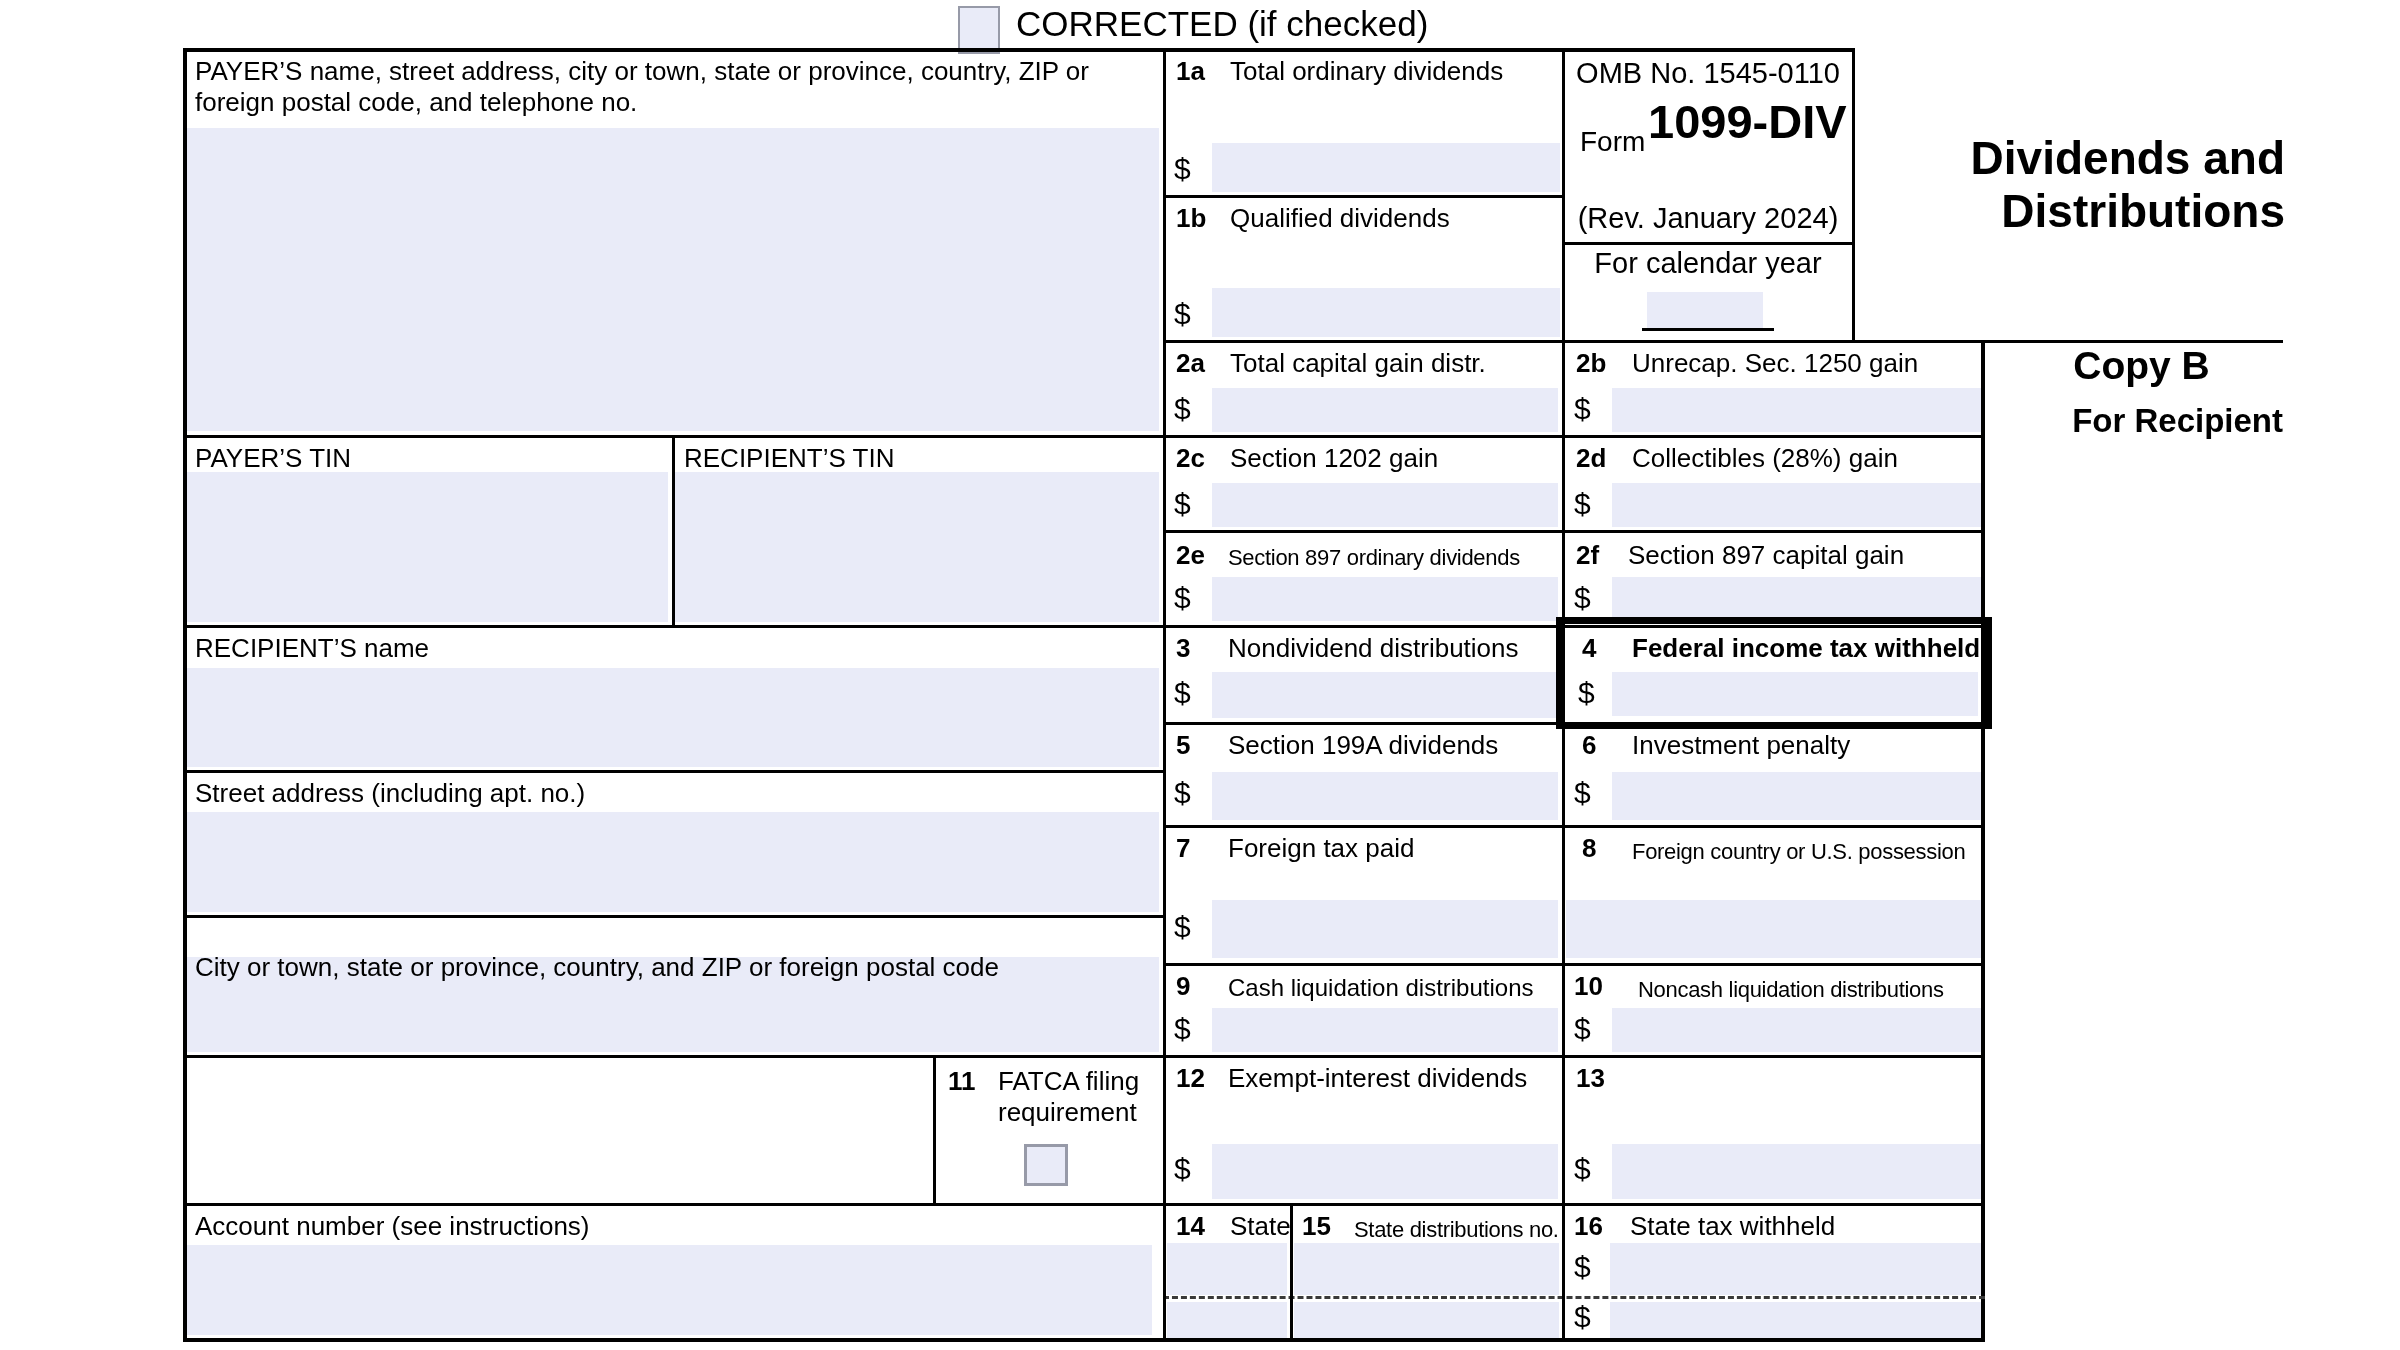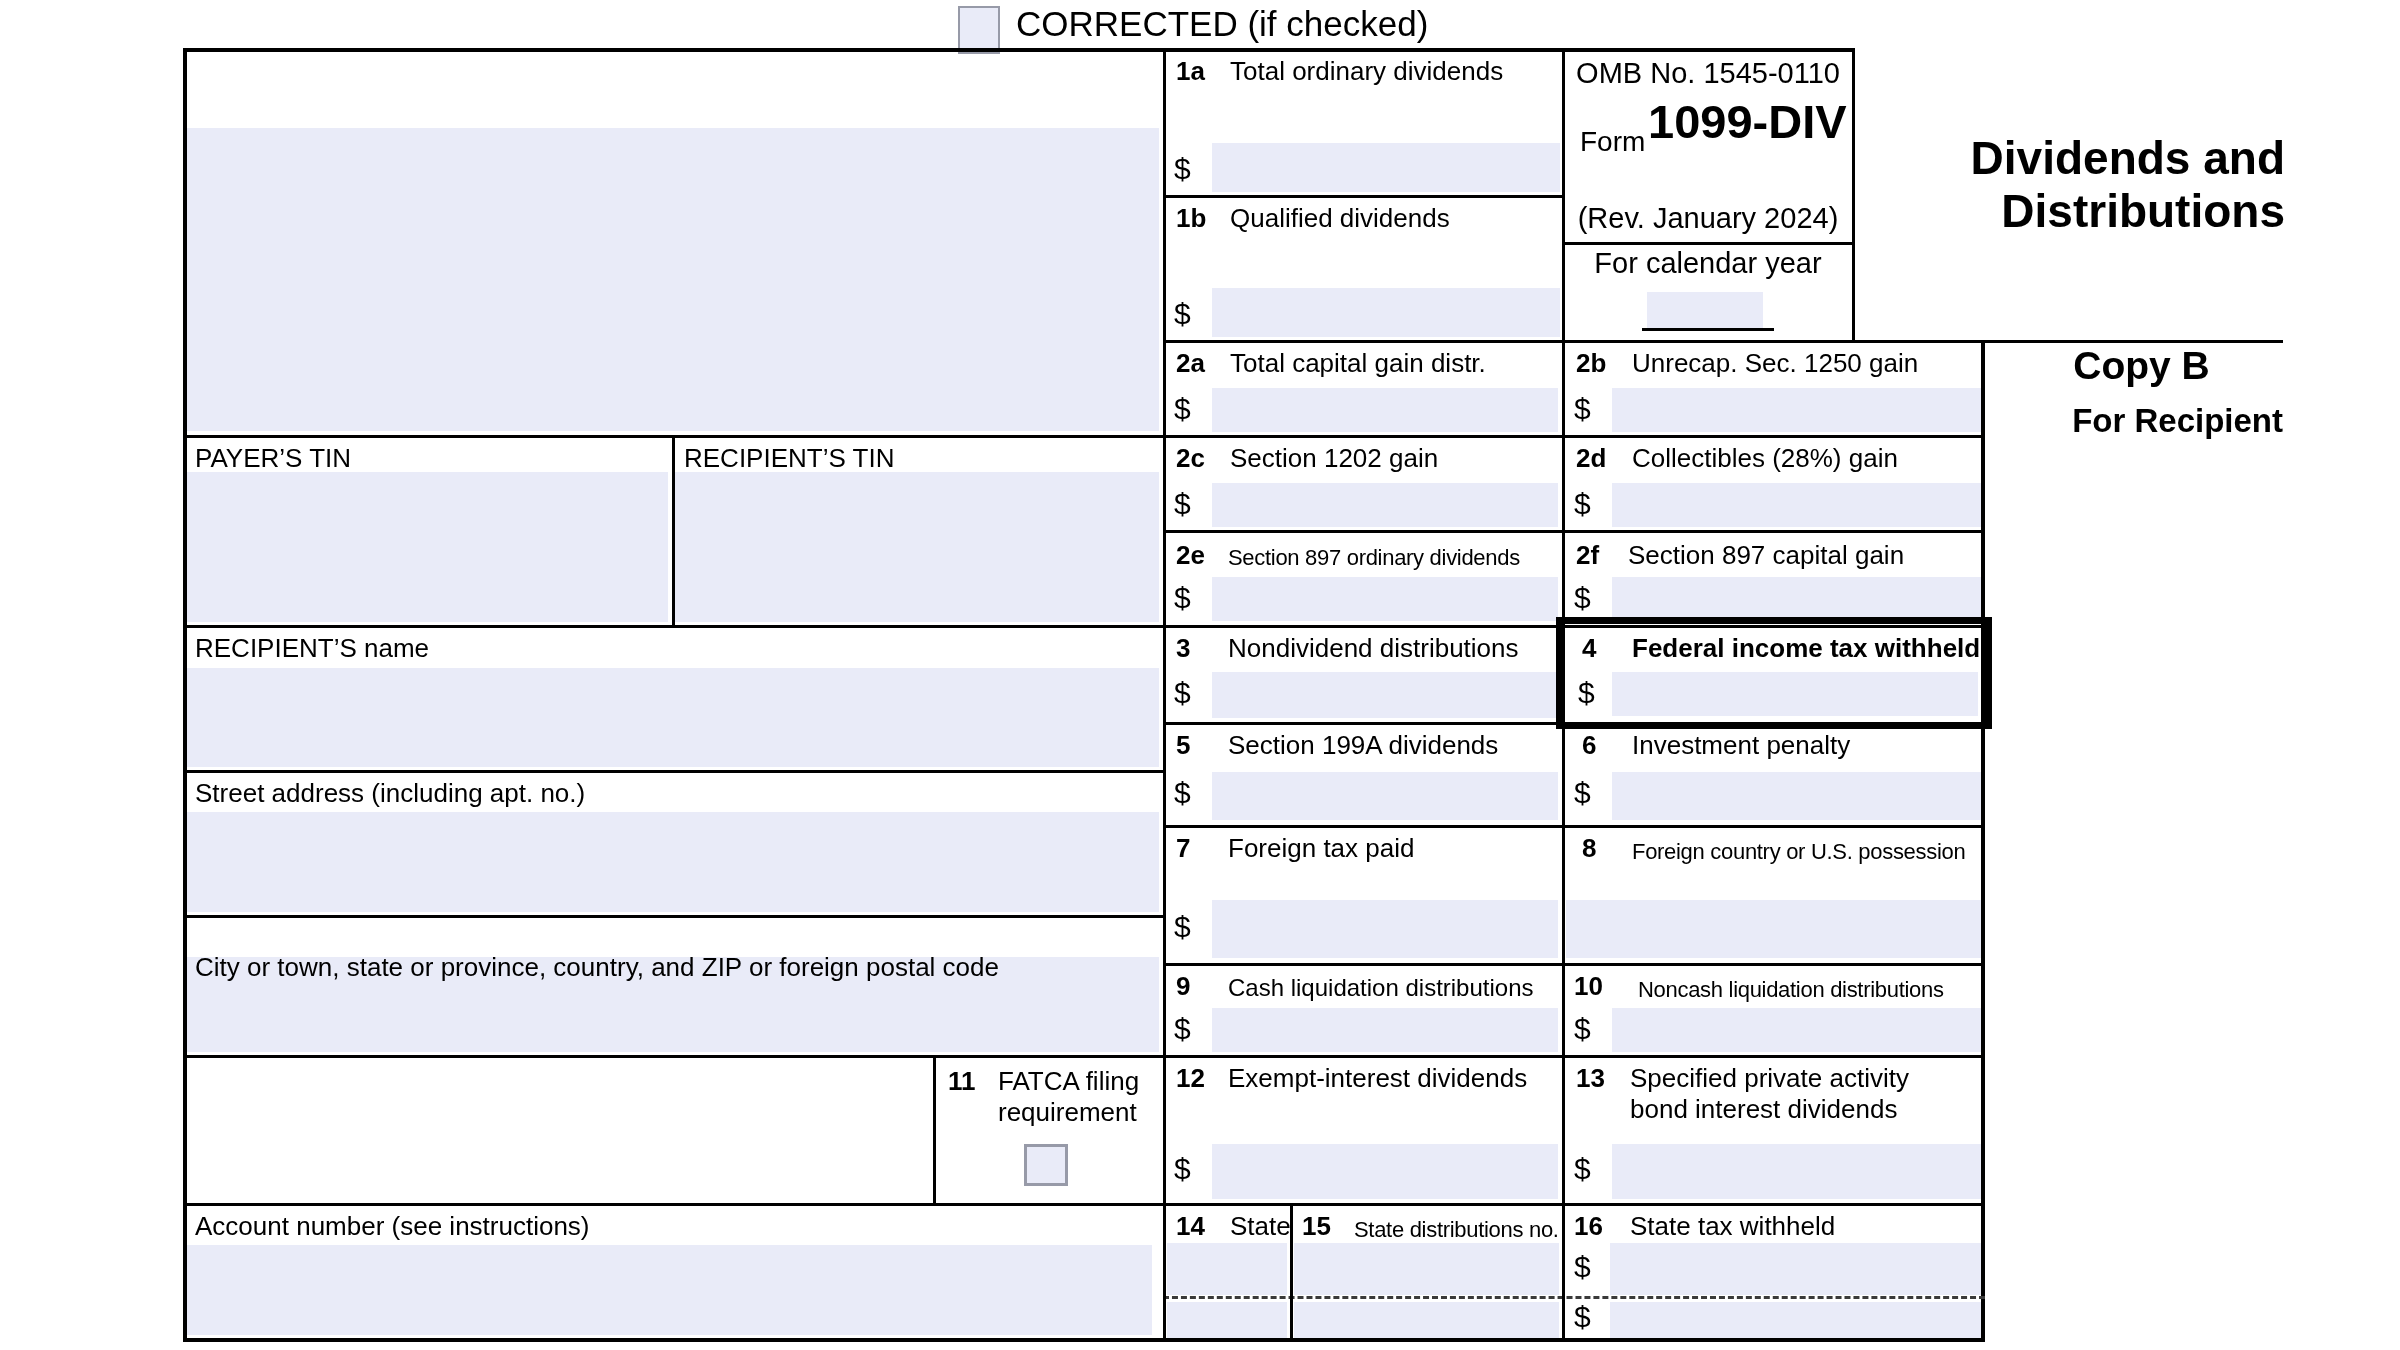--- a/index.html
+++ b/index.html
@@ -97,20 +97,21 @@
   <div class="lab" style="left:1563px;top:58px;width:290px;text-align:center;font-size:29px;">OMB No. 1545-0110</div>
   <div class="lab" style="left:1580px;top:126px;font-size:28px;">Form</div>
   <div class="lab bold" style="left:1648px;top:106px;font-size:47px;">1099-DIV</div>
   <div class="lab" style="left:1563px;top:203px;width:290px;text-align:center;font-size:29px;">(Rev. January 2024)</div>
   <div class="lab" style="left:1563px;top:248px;width:290px;text-align:center;font-size:29px;">For calendar year</div>
 
   <div class="lab wrap bold rt" style="left:1945px;top:132px;width:340px;font-size:46px;line-height:53px;">Dividends and Distributions</div>
   <div class="lab bold rt" style="left:2000px;top:350px;width:283px;font-size:39px;text-align:center;">Copy B</div>
   <div class="lab bold rt" style="left:2000px;top:405px;width:283px;font-size:33px;">For Recipient</div>
 
+  <div class="lab wrap" style="left:195px;top:56px;width:950px;">PAYER’S name, street address, city or town, state or province, country, ZIP or foreign postal code, and telephone no.</div>
   <div class="lab" style="left:195px;top:443px;">PAYER’S TIN</div>
   <div class="lab" style="left:684px;top:443px;">RECIPIENT’S TIN</div>
   <div class="lab" style="left:195px;top:633px;">RECIPIENT’S name</div>
   <div class="lab" style="left:195px;top:778px;">Street address (including apt. no.)</div>
   <div class="lab" style="left:195px;top:952px;">City or town, state or province, country, and ZIP or foreign postal code</div>
   <div class="lab" style="left:195px;top:1211px;">Account number (see instructions)</div>
 
   <div class="num" style="left:948px;top:1066px;">11</div>
   <div class="lab wrap" style="left:998px;top:1066px;width:160px;">FATCA filing requirement</div>
   <span class="cb" style="left:1024px;top:1144px;width:38px;height:36px;"></span>
@@ -151,21 +152,20 @@
   <div class="lab cond" style="left:1632px;top:836px;">Foreign country or U.S. possession</div>
 
   <div class="num" style="left:1176px;top:971px;">9</div>
   <div class="lab semi" style="left:1228px;top:972px;">Cash liquidation distributions</div>
   <div class="num" style="left:1574px;top:971px;">10</div>
   <div class="lab cond" style="left:1638px;top:974px;">Noncash liquidation distributions</div>
 
   <div class="num" style="left:1176px;top:1063px;">12</div>
   <div class="lab" style="left:1228px;top:1063px;">Exempt-interest dividends</div>
   <div class="num" style="left:1576px;top:1063px;">13</div>
-  <div class="lab wrap" style="left:1630px;top:1063px;width:330px;">Specified private activity bond interest dividends</div>
 
   <div class="num" style="left:1176px;top:1211px;">14</div>
   <div class="lab" style="left:1230px;top:1211px;">State</div>
   <div class="num" style="left:1302px;top:1211px;">15</div>
   <div class="lab cond" style="left:1354px;top:1214px;">State distributions no.</div>
   <div class="num" style="left:1574px;top:1211px;">16</div>
   <div class="lab" style="left:1630px;top:1211px;">State tax withheld</div>
 
   <div class="dol" style="left:1174px;top:152px;">$</div>
   <div class="dol" style="left:1174px;top:297px;">$</div>

